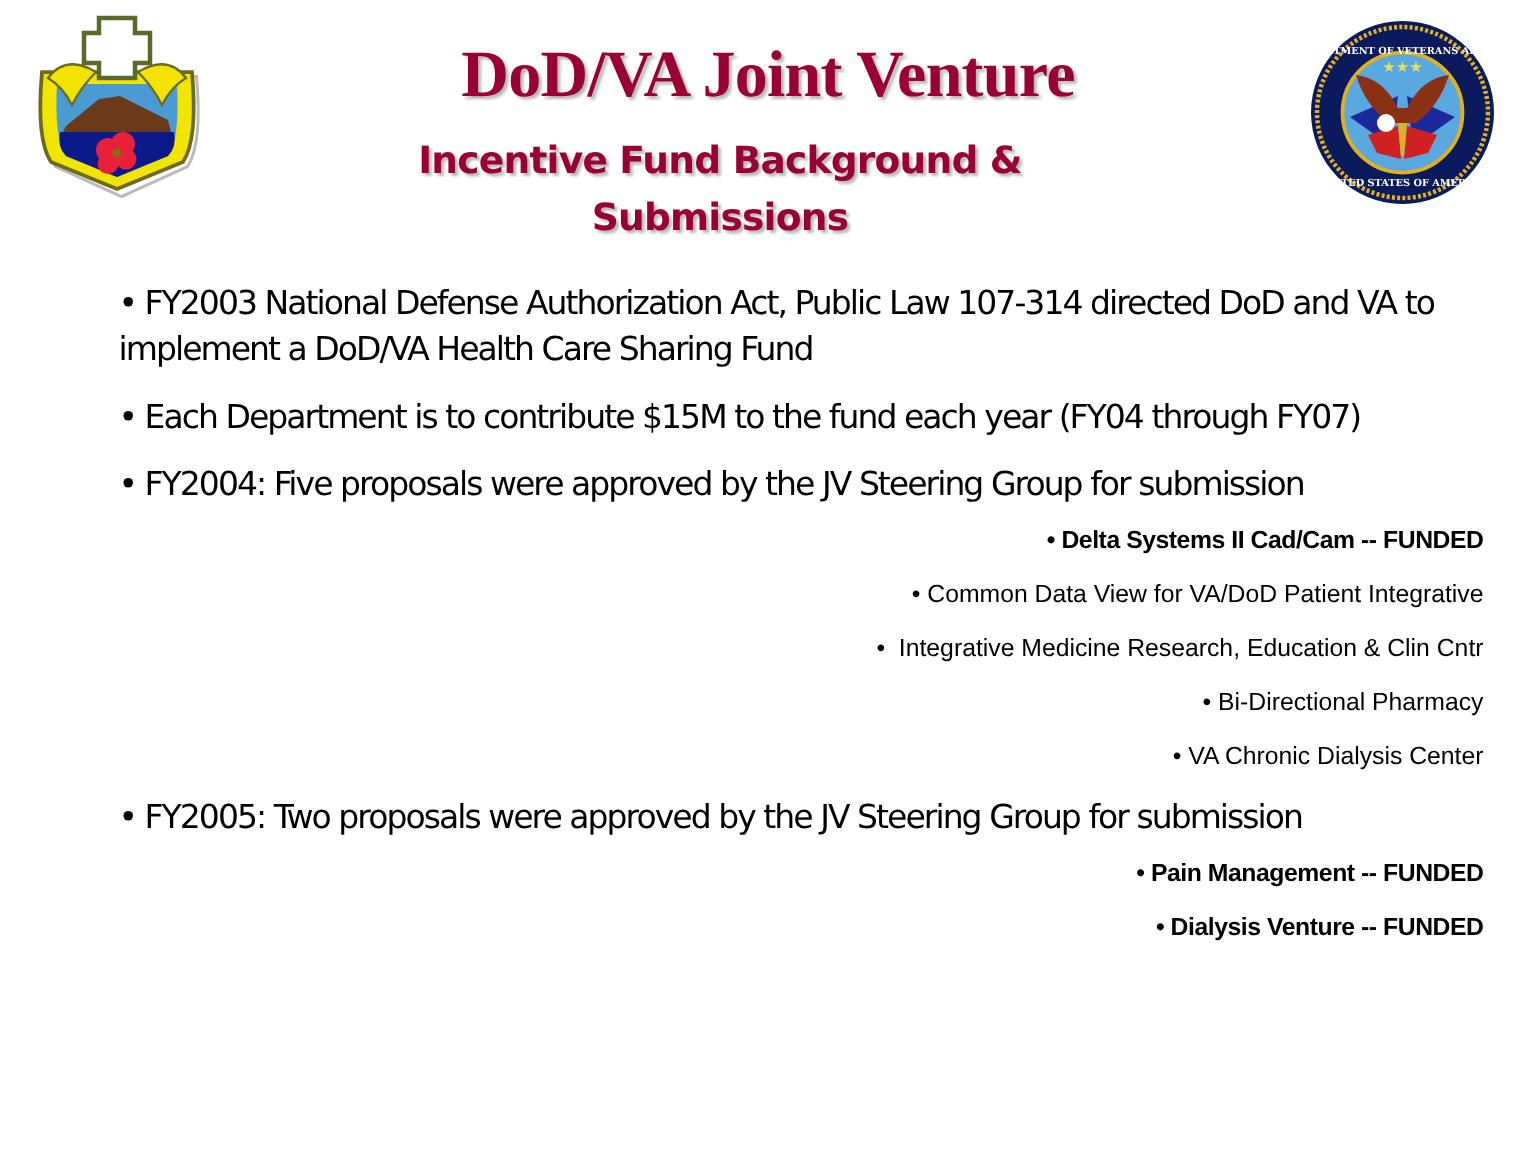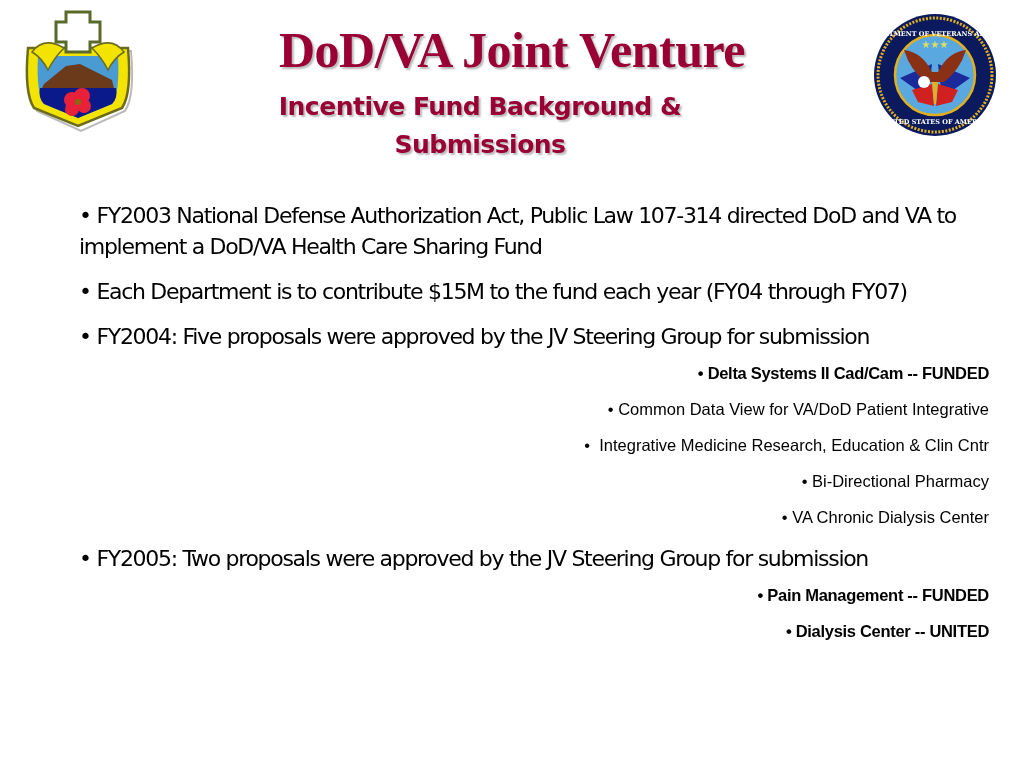--- a/index.html
+++ b/index.html
@@ -2,31 +2,31 @@
 <html><head>
   <meta charset="utf-8">
   <style>
     html, body { margin: 0; padding: 0; }
     body {
       width: 1024px; height: 768px; background: #ffffff; position: relative; overflow: hidden;
       font-family: "Liberation Sans", sans-serif; color: #000;
     }
     .title {
       position: absolute; left: 0; width: 1024px; top: 22px; text-align: center;
-      font-family: "Liberation Serif", serif; font-weight: bold; font-size: 50px; line-height: 56px;
+      font-family: "Liberation Serif", serif; font-weight: bold; font-size: 44px; line-height: 56px;
       color: #990033; text-shadow: 2px 2px 2px #b8b8b8; letter-spacing: -0.5px;
     }
     .subtitle {
       position: absolute; left: 270px; width: 420px; top: 88px; text-align: center;
       font-family: "DejaVu Sans", sans-serif; font-weight: bold; font-size: 25px; line-height: 38px;
       color: #990033; text-shadow: 2px 2px 2px #b8b8b8; letter-spacing: -0.5px;
     }
     .logo-left { position: absolute; left: 14px; top: 8px; width: 128px; height: 126px; }
     .logo-right { position: absolute; left: 872px; top: 12px; width: 126px; height: 126px; }
-    .content { position: absolute; left: 79px; top: 200px; width: 910px; }
+    .content { position: absolute; left: 79px; top: 187px; width: 910px; }
     .b1 {
       font-family: "DejaVu Sans", sans-serif; font-size: 22px; line-height: 31px;
       letter-spacing: -1.3px; margin-bottom: 14px; transform-origin: left; 
     }
     .b1 strong { font-weight: normal; margin-top: 48px; }
     .sub {
       margin-left: 103px; font-family: "Liberation Sans", sans-serif; font-size: 16.5px;
       line-height: 20px; margin-bottom: 16px; text-align: right;
     }
     .sub.bold { font-weight: bold; letter-spacing: -0.3px; }
@@ -93,15 +93,15 @@
     <div class="sub">• <span style="white-space:pre"> Integrative Medicine Research, Education &amp; Clin Cntr</span></div>
     <div class="sub">• <span>Bi-Directional Pharmacy</span></div>
     <div class="sub">• <span>VA Chronic Dialysis Center</span></div>
   </div>
   <div class="b1">
     <span>•</span>
     <strong>FY2005</strong><span>: Two proposals were approved by the JV Steering Group for submission</span>
   </div>
   <div class="sub-group">
     <div class="sub bold">• <span>Pain Management -- FUNDED</span></div>
-    <div class="sub bold">• <span>Dialysis Center -- UNITED</span></div>
+    <div class="sub bold">• <span>Dialysis Venture -- FUNDED</span></div>
   </div>
 </div>
 
 </body></html>

